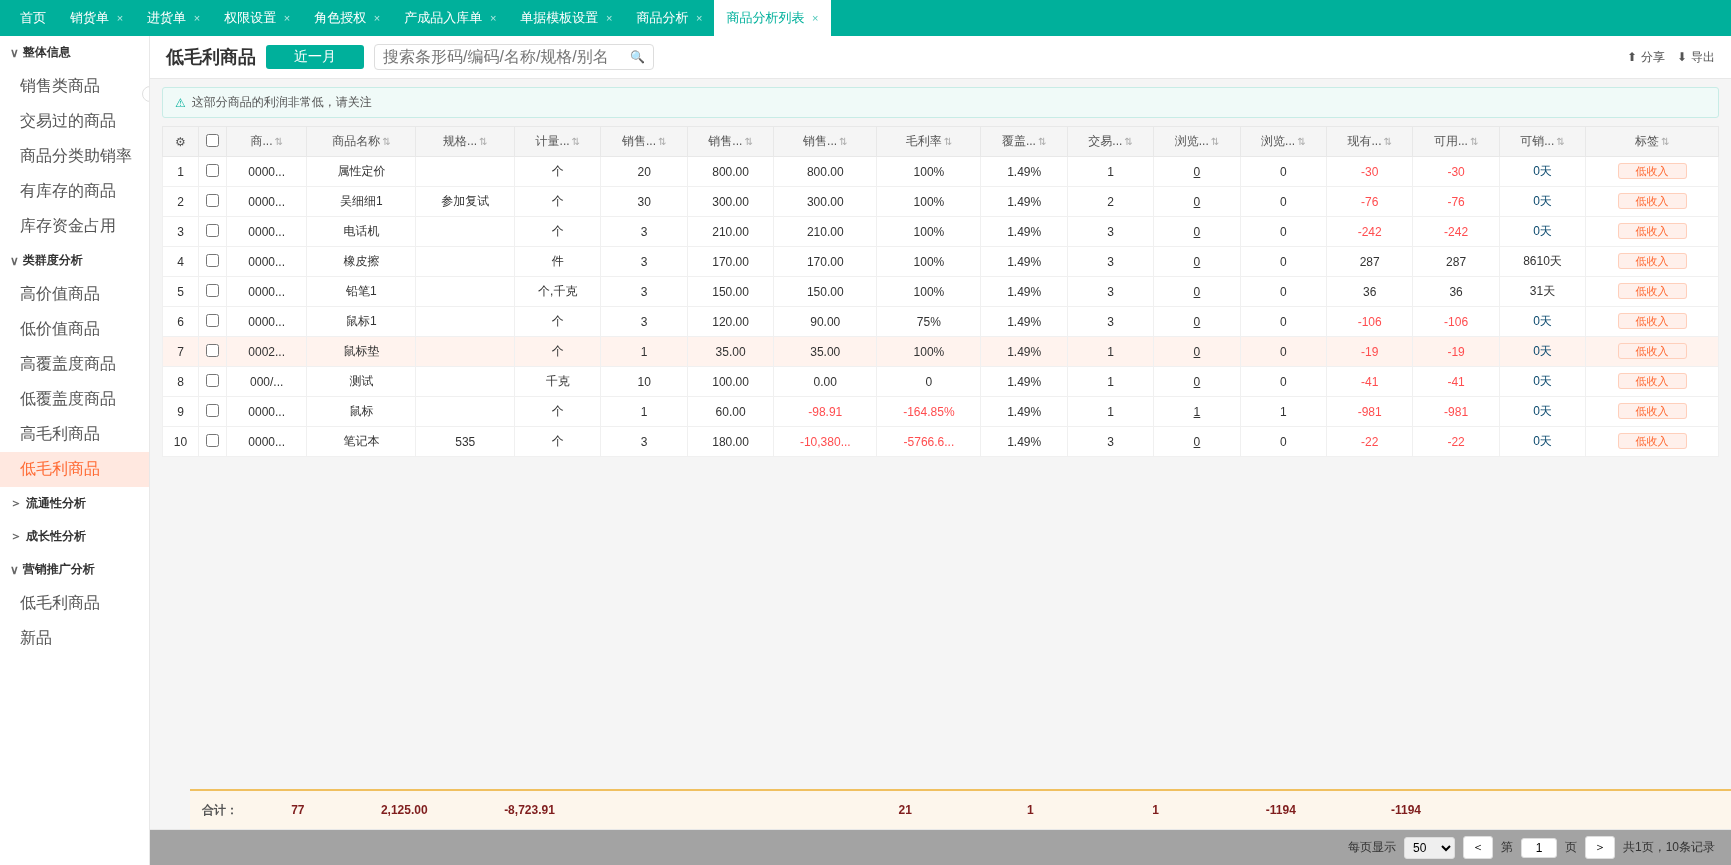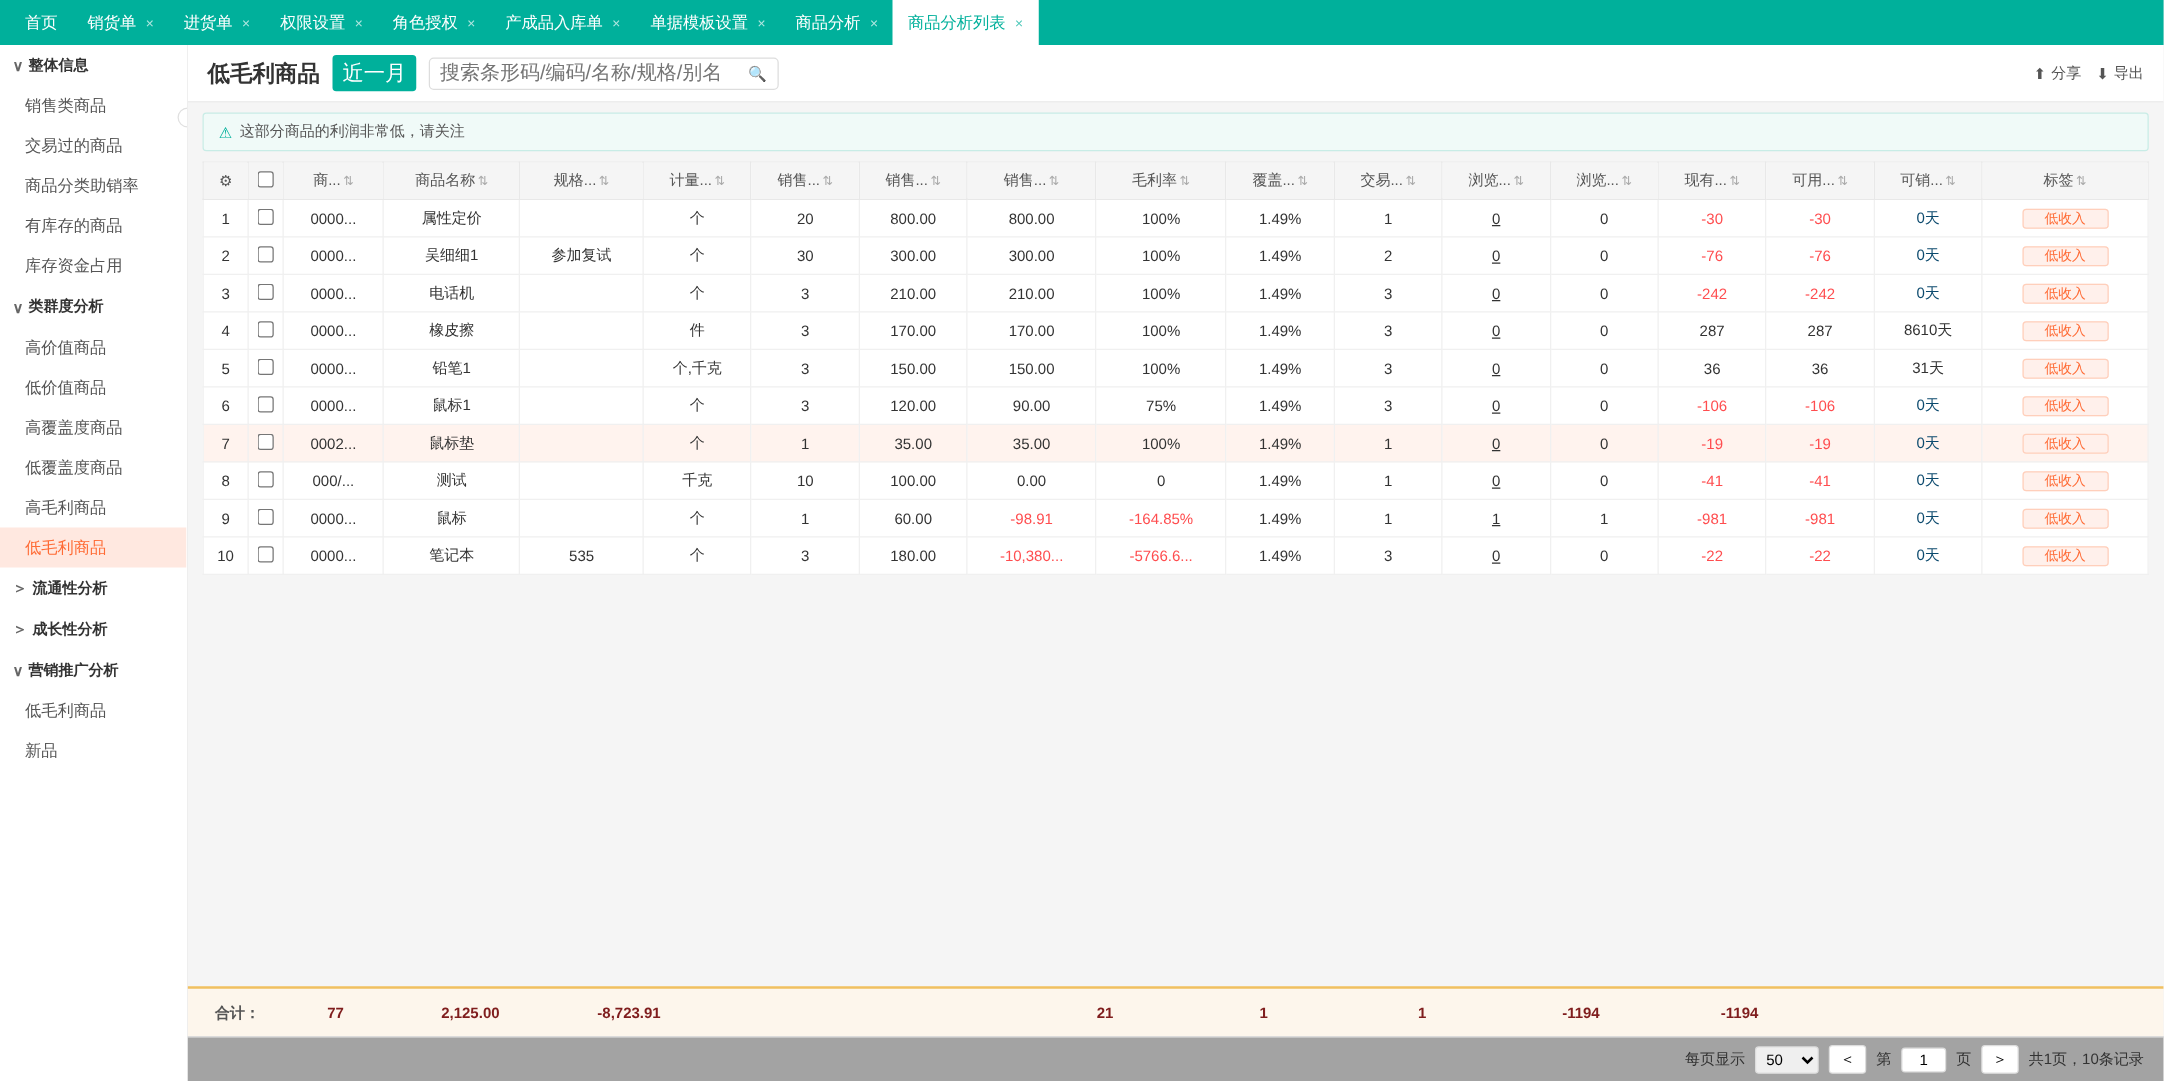--- a/index.html
+++ b/index.html
@@ -46,21 +46,21 @@
       font-weight: bold;
       font-size: 12px;
       color: #333;
       cursor: pointer;
     }
     .sidebar-group-title .arrow { margin-right: 4px; color: #666; }
     .sidebar-item {
       padding: 7px 10px 7px 20px;
       cursor: pointer;
       color: #555;
-      font-size: 13px;
+      font-size: 16px;
     }
     .sidebar-item.active { background: #ffe8e0; color: #ff6b35; }
     .sidebar-collapse-btn {
       position: absolute;
       left: 142px;
       top: 50px;
       background: #fff;
       border: 1px solid #e0e0e0;
       border-radius: 50%;
       width: 16px;
@@ -94,22 +94,22 @@
     .page-title {
       font-size: 18px;
       font-weight: bold;
       color: #333;
     }
     .filter-btn {
       background: #00b09b;
       color: #fff;
       border: none;
       border-radius: 3px;
-      padding: 3px 8px;
-      font-size: 17px;
+      padding: 3px 28px;
+      font-size: 14px;
       cursor: pointer;
     }
     .search-box {
       display: flex;
       align-items: center;
       border: 1px solid #ddd;
       border-radius: 4px;
       padding: 3px 8px;
       flex: 1;
       max-width: 280px;
@@ -199,23 +199,24 @@
     .underline-link { text-decoration: underline; cursor: pointer; color: #333; }
     .col-num { width: 36px; }
     .col-check { width: 28px; }
 
     
     .footer-total {
       background: #fdf6ec;
       border-top: 2px solid #f0c060;
       display: flex;
       align-items: center;
-      padding: 8px 22px;
+      padding: 8px 12px;
       font-size: 12px;
       min-height: 40px;
+      margin-left: 40px;
     }
     .total-label { font-weight: bold; margin-right: 16px; color: #555; }
     .total-cells {
       display: flex;
       flex: 1;
       gap: 0;
     }
     .total-cell {
       flex: 1;
       text-align: center;

